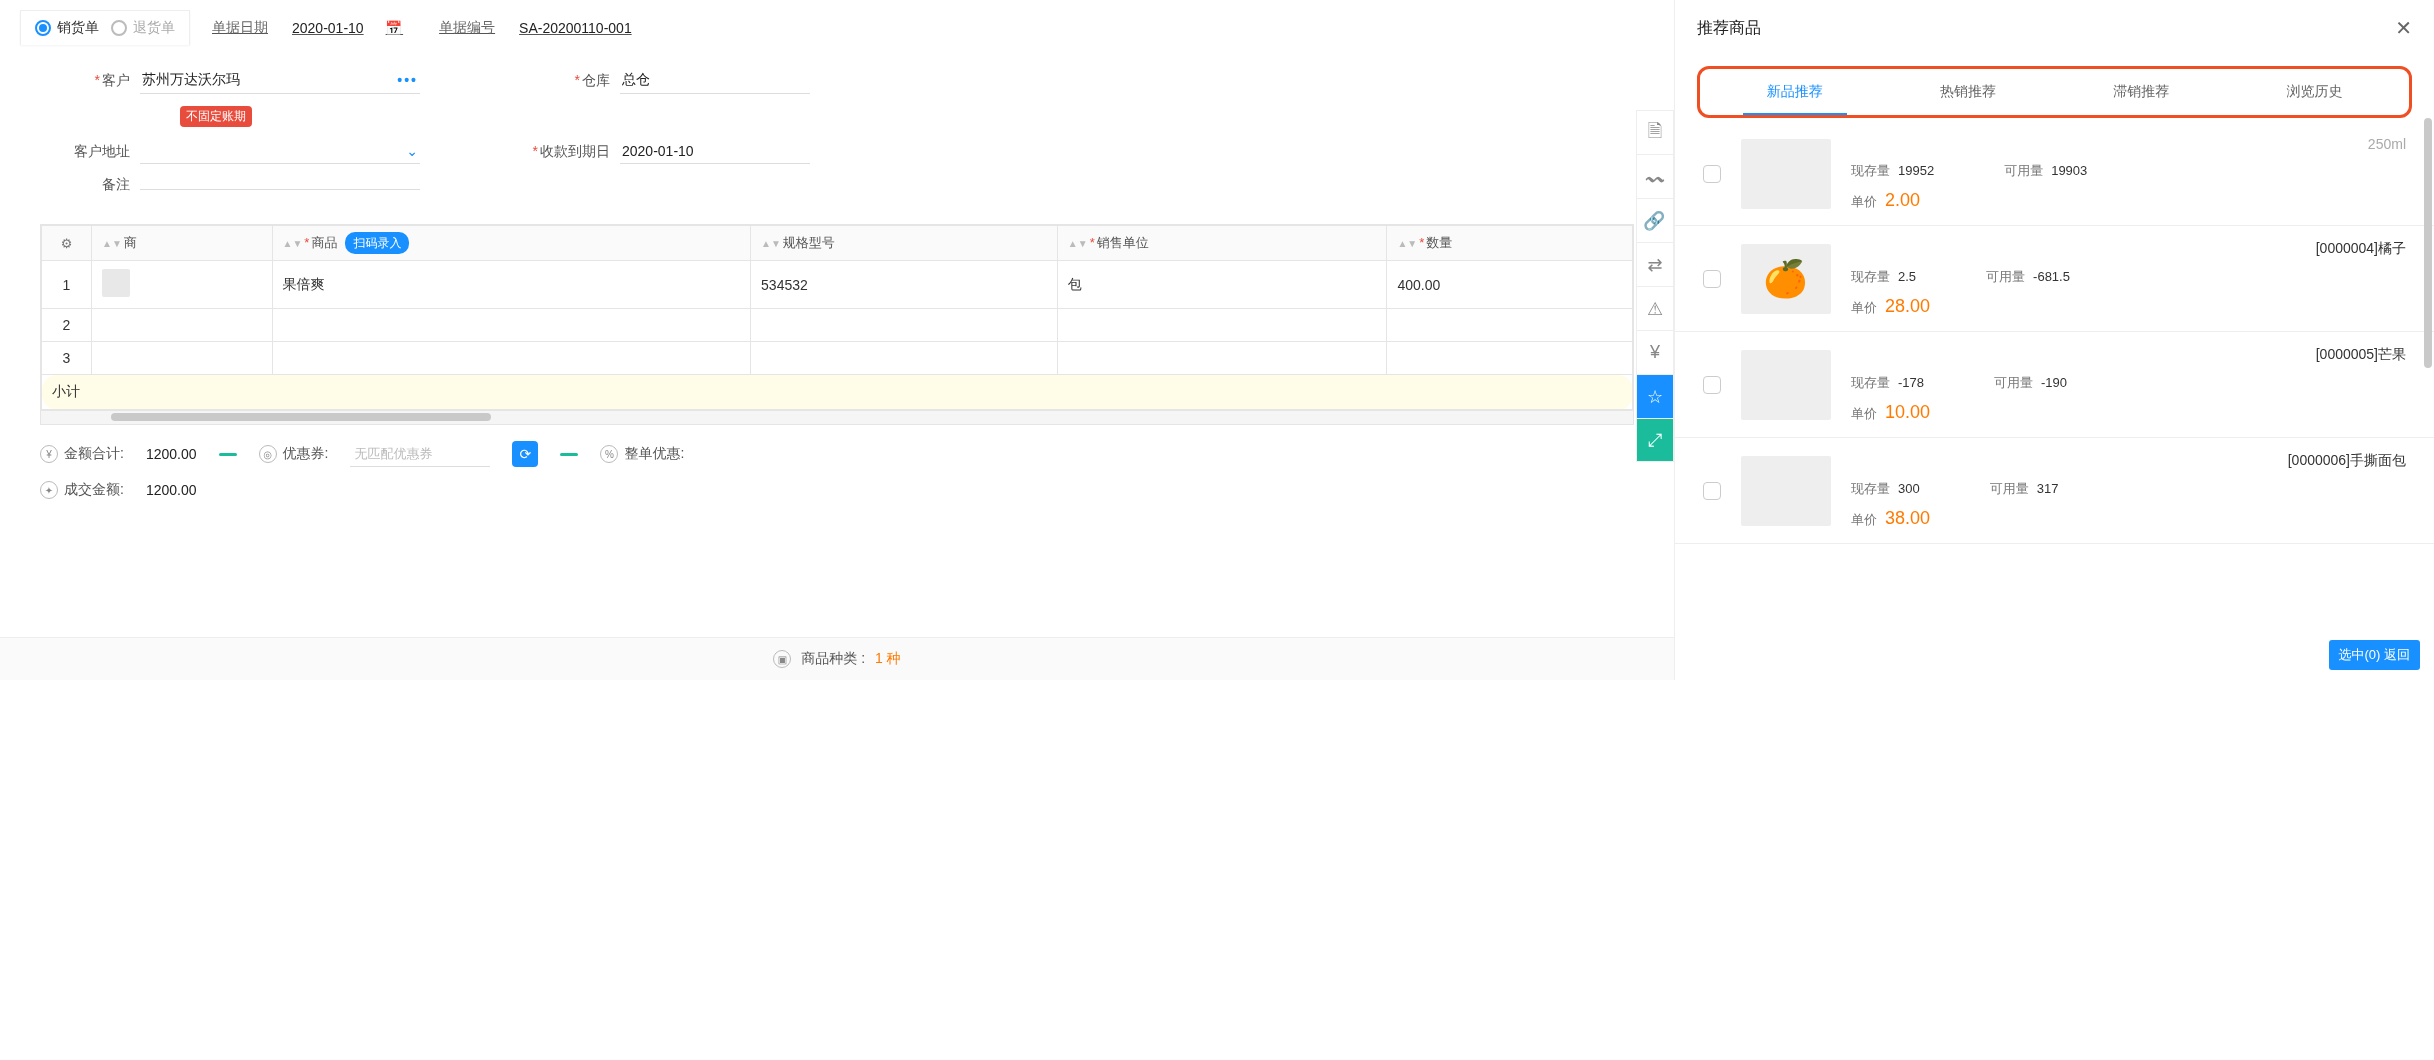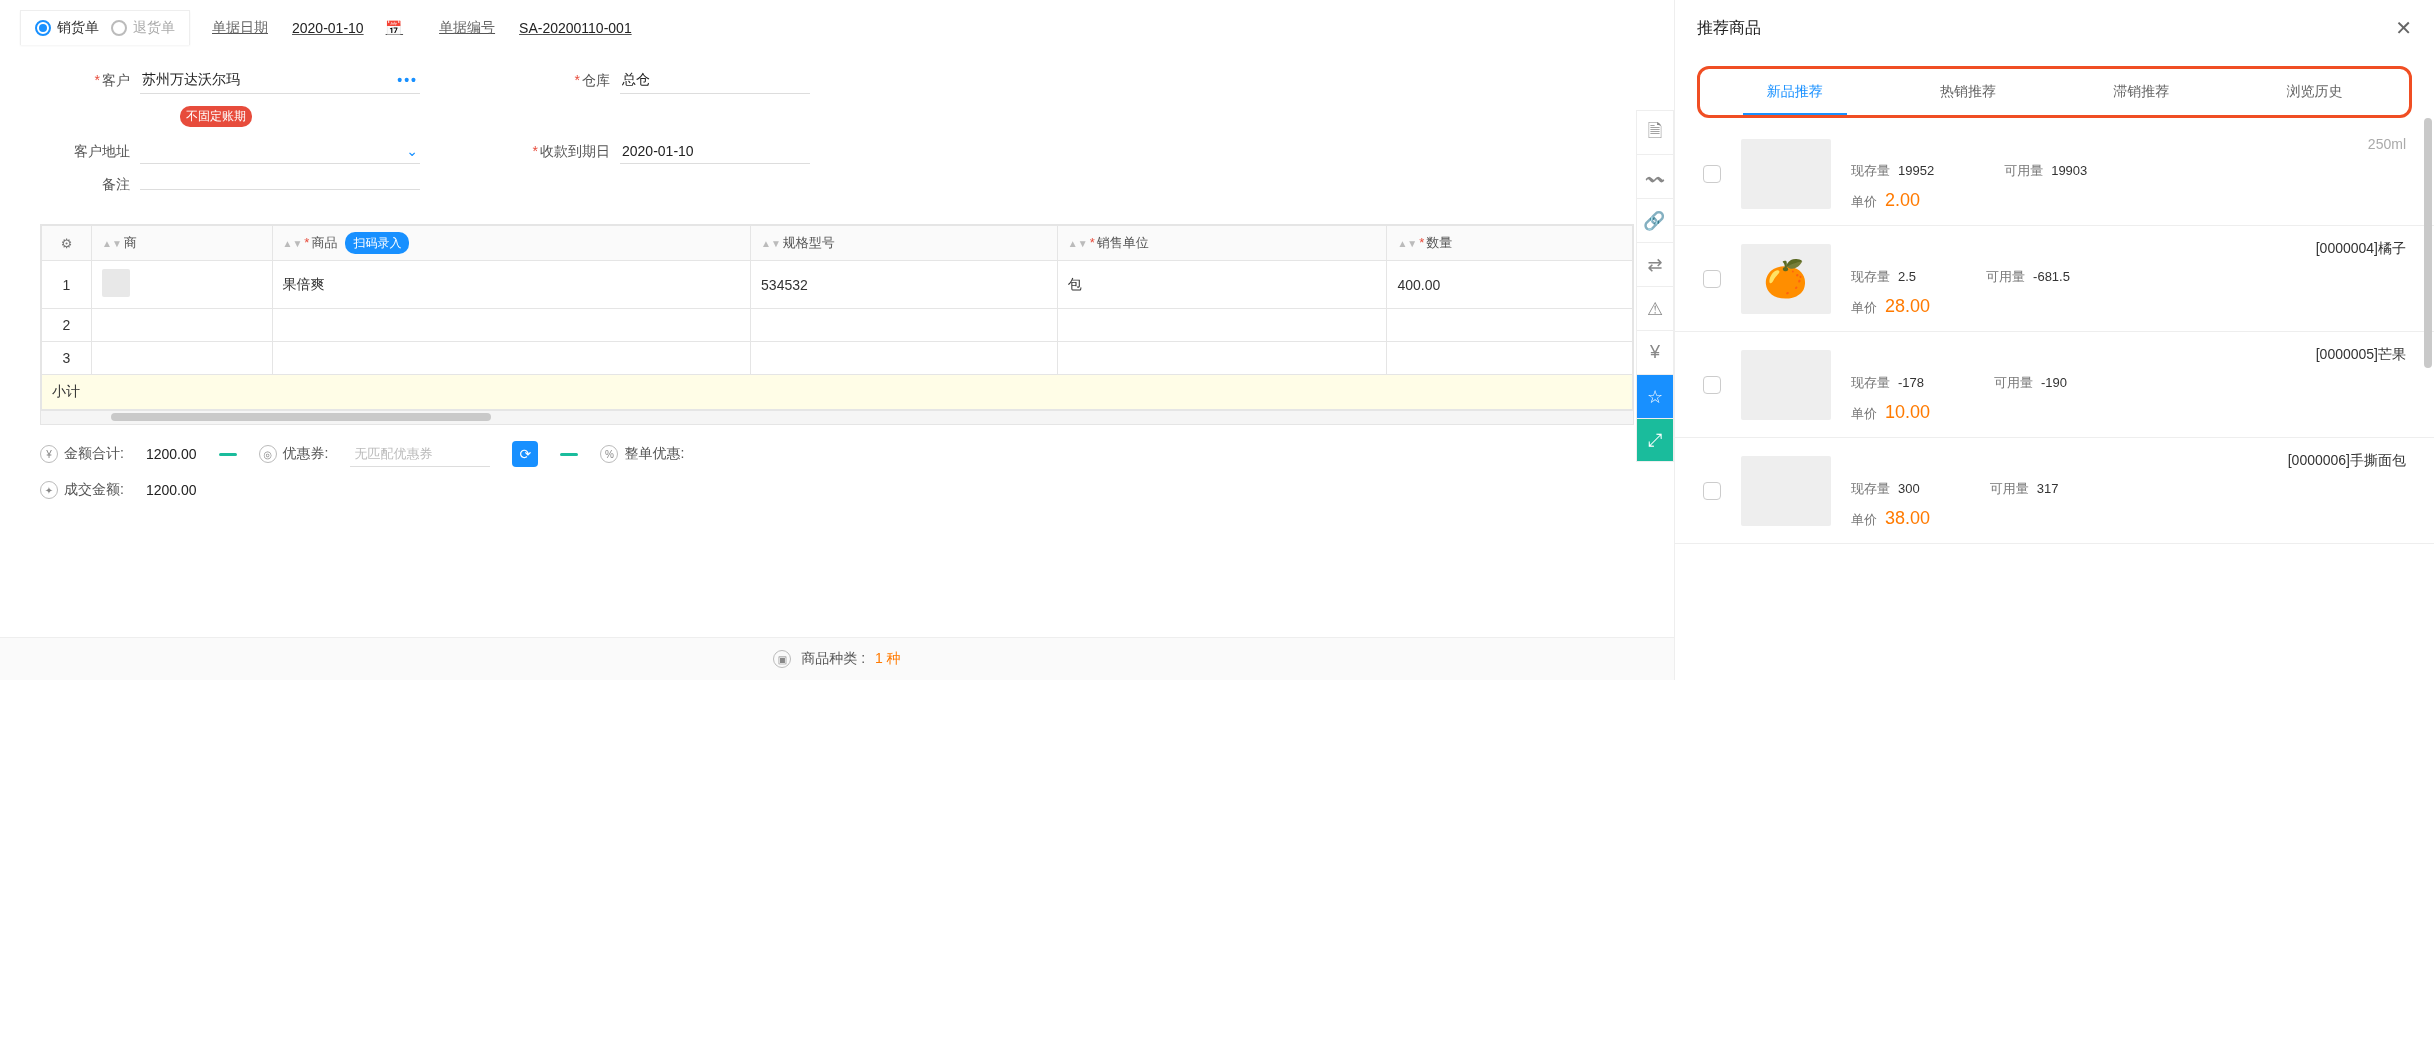--- a/index.html
+++ b/index.html
@@ -22,34 +22,34 @@
 
 .form-area { padding: 10px 40px 18px; }
 .form-row { display: flex; align-items: center; margin: 12px 0; gap: 40px; }
 .field { display: flex; align-items: center; }
 .field .flabel { width: 90px; text-align: right; margin-right: 10px; color: #555; }
 .req { color: #e74c3c; margin-right: 2px; }
 .field .fval { min-width: 190px; border-bottom: 1px solid #ddd; padding: 4px 2px; color: #222; display: flex; justify-content: space-between; align-items: center; }
 .field .fval.wide { min-width: 280px; }
 .dots { color: #1890ff; letter-spacing: 2px; cursor: pointer; font-weight: bold; }
 .chev { color: #1890ff; cursor: pointer; }
-.tag-red { background: #e74c3c; color: #fff; font-size: 12px; padding: 2px 6px; border-radius: 10px; margin-top: 6px; display: inline-block; }
+.tag-red { background: #e74c3c; color: #fff; font-size: 12px; padding: 2px 6px; border-radius: 4px; margin-top: 6px; display: inline-block; }
 .tag-row { margin-left: 140px; margin-top: -6px; }
 
 
 .tbl-wrap { border: 1px solid #e5e5e5; margin: 0 40px; overflow: hidden; }
 .tbl { width: 100%; border-collapse: collapse; }
 .tbl th, .tbl td { border: 1px solid #e5e5e5; padding: 8px 10px; text-align: left; font-weight: normal; white-space: nowrap; }
 .tbl th { background: #fafafa; color: #555; font-size: 13px; }
 .tbl td:first-child, .tbl th:first-child { text-align: center; width: 50px; }
 .gear { color: #777; }
 .sort-ic { color: #bbb; font-size: 10px; margin-right: 2px; }
 .scan-btn { background: #1890ff; color: #fff; font-size: 12px; padding: 4px 8px; border-radius: 10px; margin-left: 8px; cursor: pointer; }
 .tbl .thumb { width: 28px; height: 28px; background: #e8e8e8; display: inline-block; border-radius: 2px; }
-.subtotal-row td { background: #fffde7; }
+.subtotal-row td { background: #fffde7; border-radius: 15px; }
 .hscroll { height: 14px; background: #f5f5f5; margin: 0 40px; border: 1px solid #e5e5e5; border-top: none; position: relative; }
 .hscroll-thumb { position: absolute; left: 70px; top: 2px; height: 8px; width: 380px; background: #c9c9c9; border-radius: 4px; }
 
 
 .totals { padding: 16px 40px; display: flex; flex-direction: column; gap: 14px; }
 .tot-row { display: flex; align-items: center; gap: 22px; color: #555; }
 .tot-row .tlabel { display: flex; align-items: center; gap: 6px; }
 .tot-row .tval { color: #222; }
 .circ-ic { width: 18px; height: 18px; border: 1px solid #bbb; border-radius: 50%; display: inline-flex; align-items: center; justify-content: center; font-size: 10px; color: #888; }
 .dash { width: 18px; height: 3px; background: #1abc9c; border-radius: 2px; }
@@ -312,14 +312,17 @@
     <div class="prod-info">
       <div class="prod-name">[0000006]手撕面包</div>
       <div class="prod-meta">
         <span><span>现存量</span><span class="mval">300</span></span>
         <span><span>可用量</span><span class="mval">317</span></span>
       </div>
       <div class="prod-price"><span>单价</span><span class="pval">38.00</span></div>
     </div>
         </div>
       </div>
+    <div class="rp-footer">
+      <span class="sel-btn">选中(0) 返回</span>
+    </div>
   </div>
 </div>
 
 </body></html>

